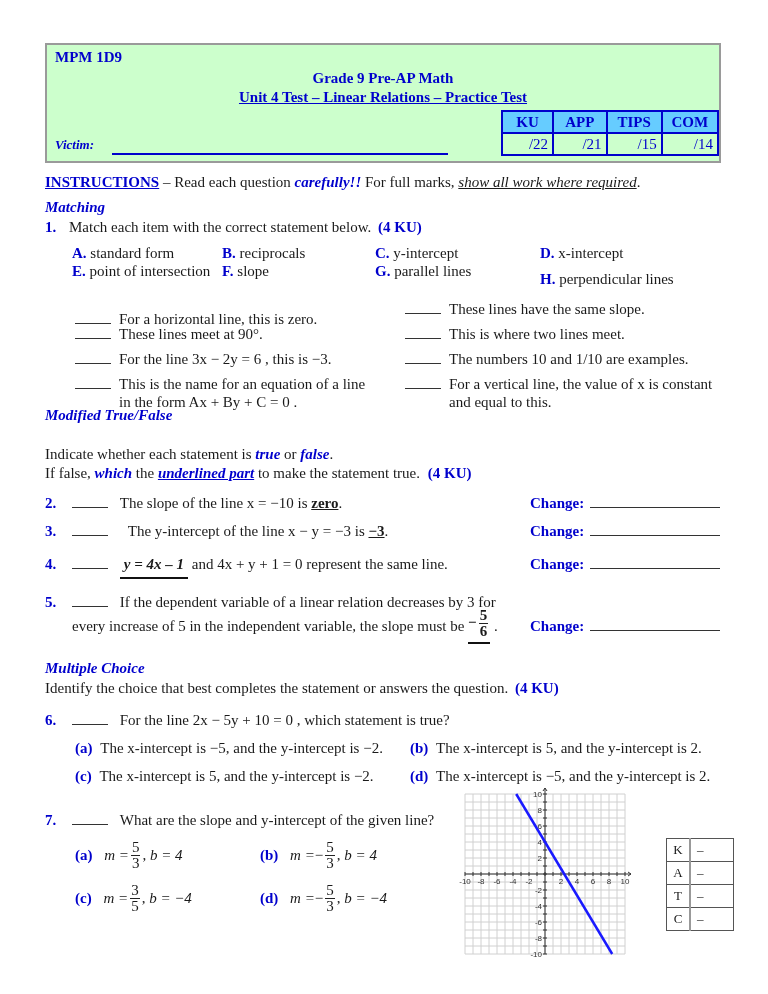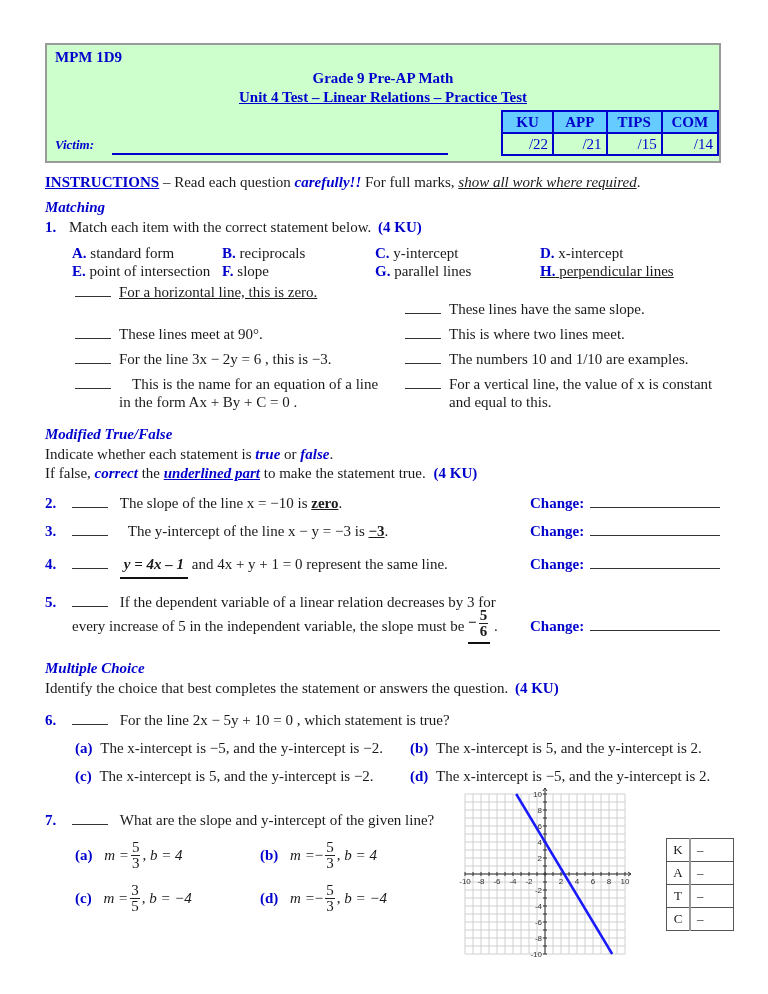--- a/index.html
+++ b/index.html
@@ -93,40 +93,40 @@
   <span class="blue bold" style="margin-left:3px;">(4 KU)</span>
 </div>
 
 <div class="abs" style="left:72px; top:245px;"><span class="blue bold">A.</span> <span>standard form</span></div>
 <div class="abs" style="left:222px; top:245px;"><span class="blue bold">B.</span> <span>reciprocals</span></div>
 <div class="abs" style="left:375px; top:245px;"><span class="blue bold">C.</span> <span>y-intercept</span></div>
 <div class="abs" style="left:540px; top:245px;"><span class="blue bold">D.</span> <span>x-intercept</span></div>
 <div class="abs" style="left:72px; top:263px;"><span class="blue bold">E.</span> <span>point of intersection</span></div>
 <div class="abs" style="left:222px; top:263px;"><span class="blue bold">F.</span> <span>slope</span></div>
 <div class="abs" style="left:375px; top:263px;"><span class="blue bold">G.</span> <span>parallel lines</span></div>
-<div class="abs" style="left:540px; top:263px;text-decoration:underline;"><span class="blue bold">H.</span> <span>perpendicular lines</span></div>
-
-<div class="abs" style="left:75px; top:284px;text-decoration:underline;"><span class="blank"></span><span style="margin-left:8px;">For a horizontal line, this is zero.</span></div>
+<div class="abs" style="left:540px; top:271px;"><span class="blue bold">H.</span> <span>perpendicular lines</span></div>
+
+<div class="abs" style="left:75px; top:311px;"><span class="blank"></span><span style="margin-left:8px;">For a horizontal line, this is zero.</span></div>
 <div class="abs" style="left:75px; top:326px;"><span class="blank"></span><span style="margin-left:8px;">These lines meet at 90°.</span></div>
 <div class="abs" style="left:75px; top:351px;"><span class="blank"></span><span style="margin-left:8px;font-family:Liberation Serif, serif;">For the line  3x − 2y = 6 , this is −3.</span></div>
-<div class="abs" style="left:75px; top:376px;"><span class="blank"></span><span style="margin-left:21px;">This is the name for an equation of a line</span></div>
+<div class="abs" style="left:75px; top:376px;"><span class="blank"></span><span style="margin-left:8px;">This is the name for an equation of a line</span></div>
 <div class="abs" style="left:119px; top:394px;">in the form  Ax + By + C = 0 .</div>
 
 <div class="abs" style="left:405px; top:301px;"><span class="blank"></span><span style="margin-left:8px;font-family:Liberation Serif, serif;">These lines have the same slope.</span></div>
 <div class="abs" style="left:405px; top:326px;"><span class="blank"></span><span style="margin-left:8px;">This is where two lines meet.</span></div>
 <div class="abs" style="left:405px; top:351px;"><span class="blank"></span><span style="margin-left:8px;">The numbers 10 and  1/10  are examples.</span></div>
 <div class="abs" style="left:405px; top:376px;"><span class="blank"></span><span style="margin-left:8px;">For a vertical line, the value of x is constant</span></div>
 <div class="abs" style="left:449px; top:394px;">and equal to this.</div>
 
-<div class="abs blue bold ital" style="left:45px; top:426px;">Modified True/False</div>
+<div class="abs blue bold ital" style="left:45px; top:407px;">Modified True/False</div>
 <div class="abs" style="left:45px; top:446px;">
   <span>Indicate whether each statement is </span><span class="blue bold ital">true</span><span> or </span><span class="blue bold ital">false</span><span>.</span>
 </div>
 <div class="abs" style="left:45px; top:465px;">
-  <span>If false, </span><span class="blue bold ital">correct</span><span> the </span><span class="blue bold ital uline">underlined part</span><span> to make the statement true.</span>
+  <span>If false, </span><span class="blue bold ital">which</span><span> the </span><span class="blue bold ital uline">underlined part</span><span> to make the statement true.</span>
   <span class="blue bold" style="margin-left:4px;">(4 KU)</span>
 </div>
 
 <div class="abs" style="left:45px; top:495px;">
   <span class="blue bold">2.</span>
   <span class="blank" style="margin-left:12px;"></span>
   <span style="margin-left:8px;">The slope of the line  x = −10  is </span><span class="bold uline">zero</span><span>.</span>
 </div>
 <div class="abs" style="left:530px; top:495px;"><span class="blue bold">Change:</span><span class="change-line"></span></div>
 

